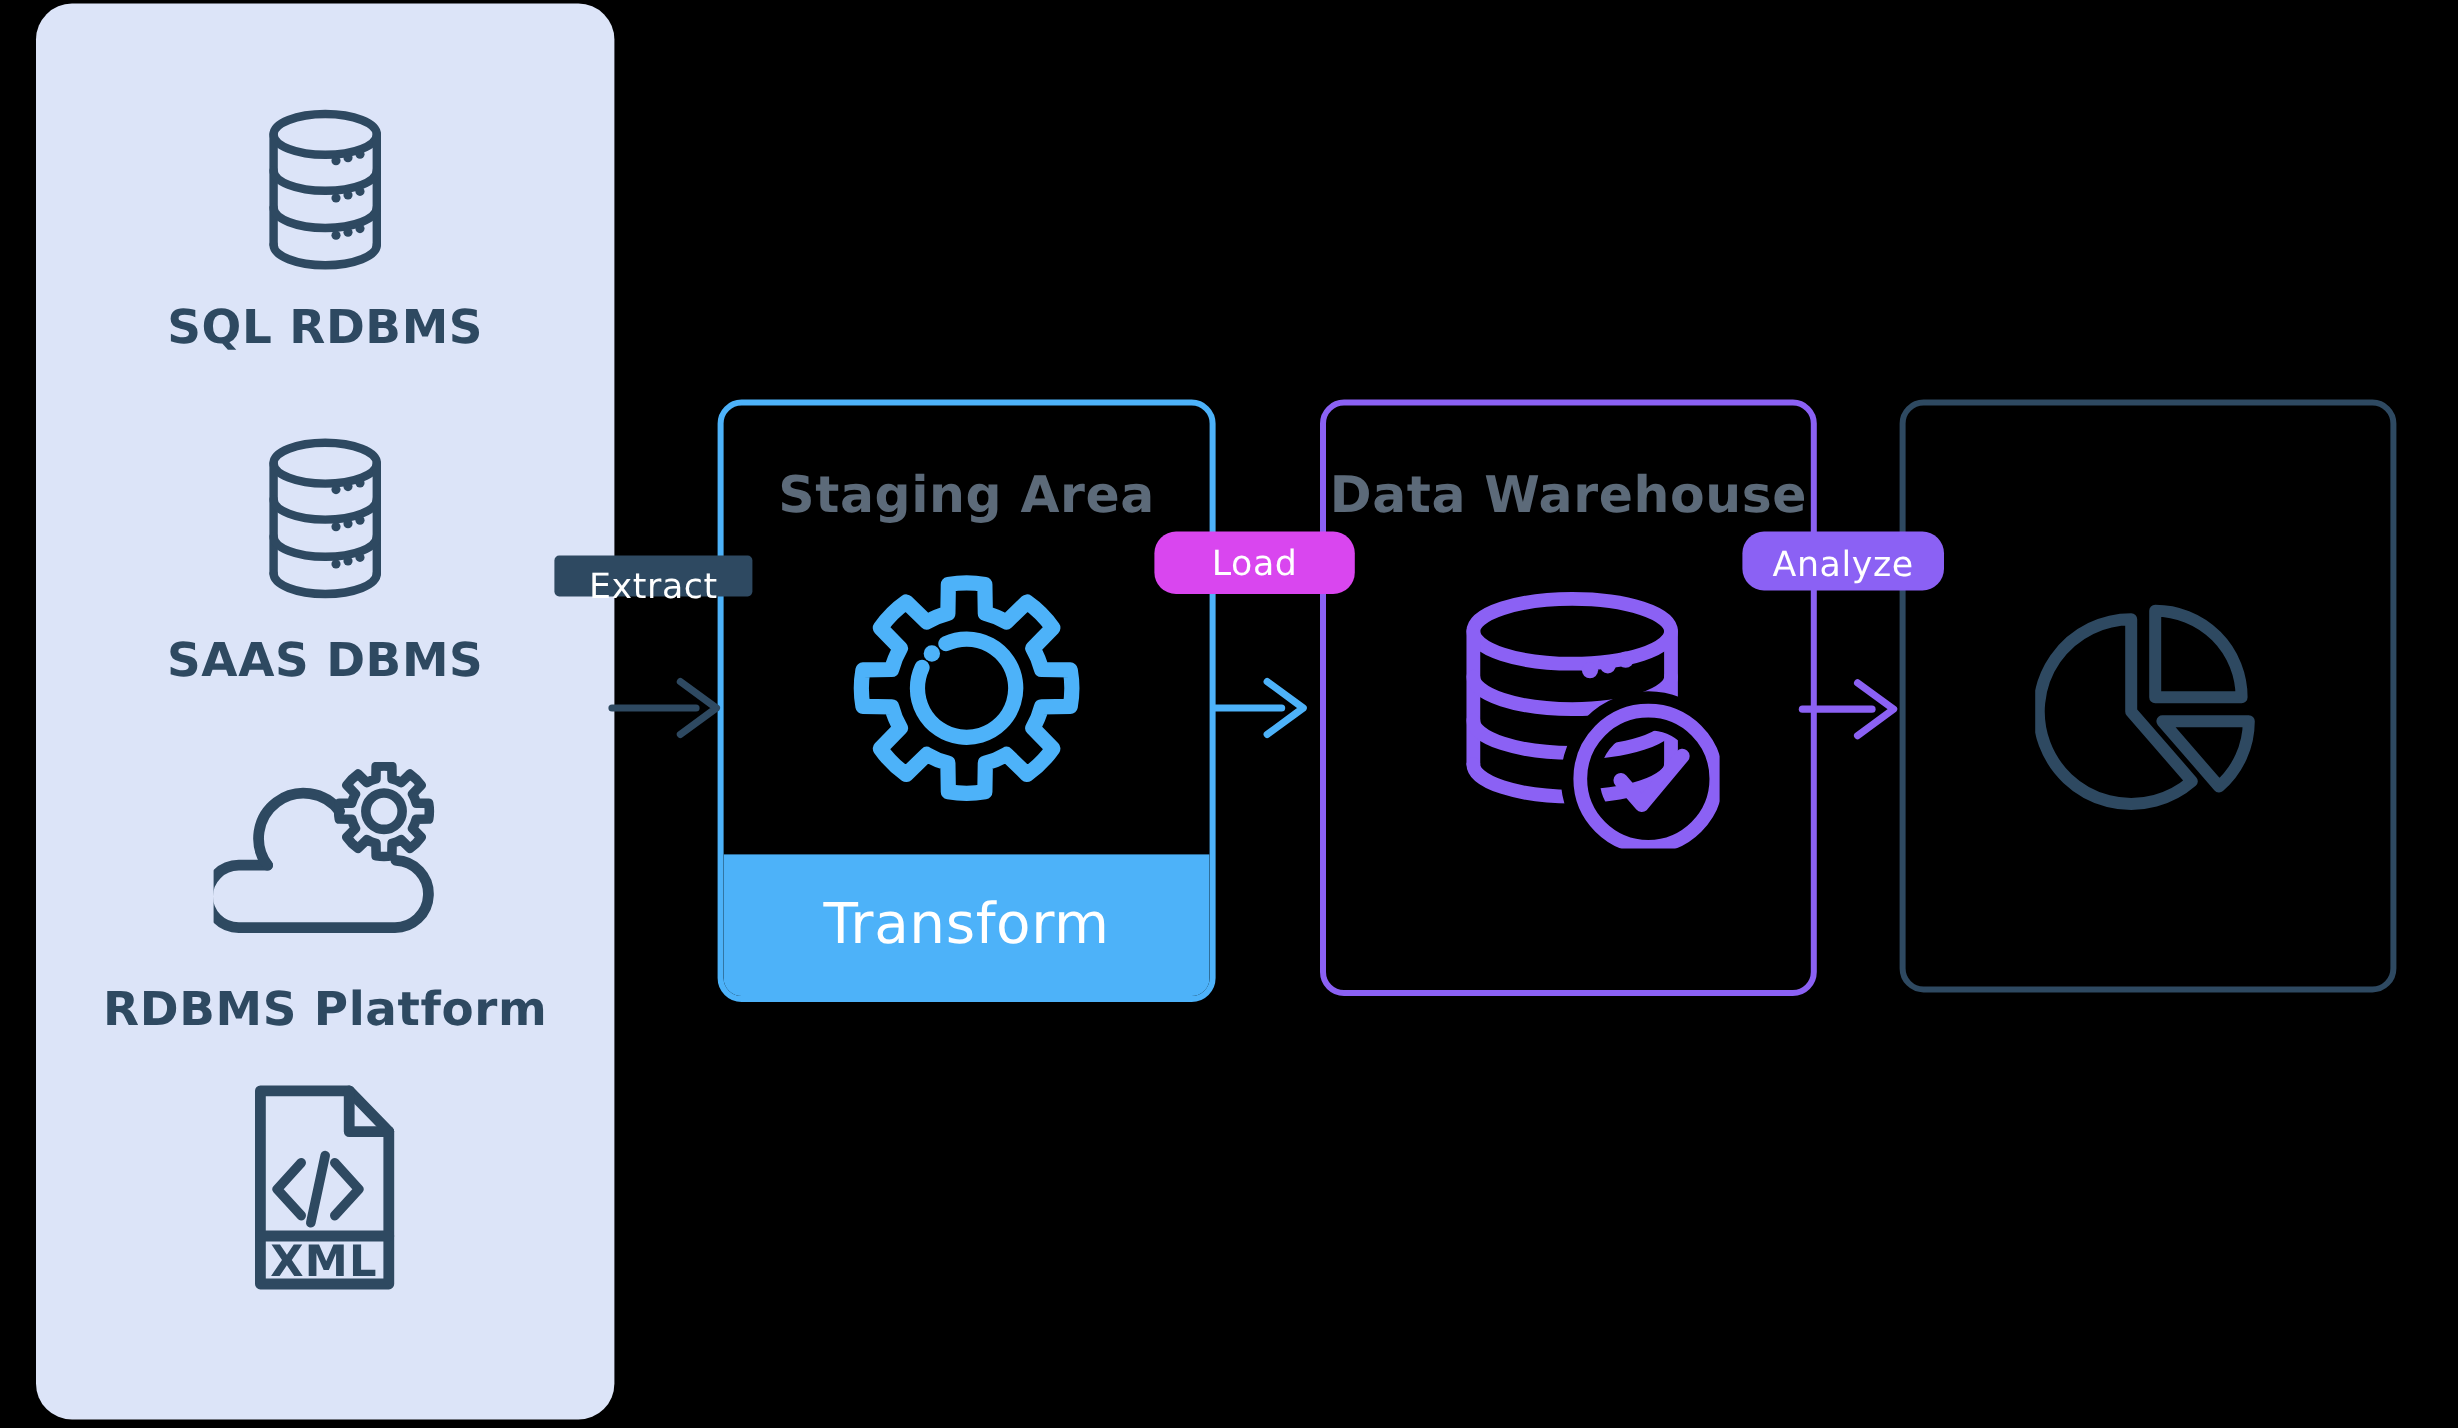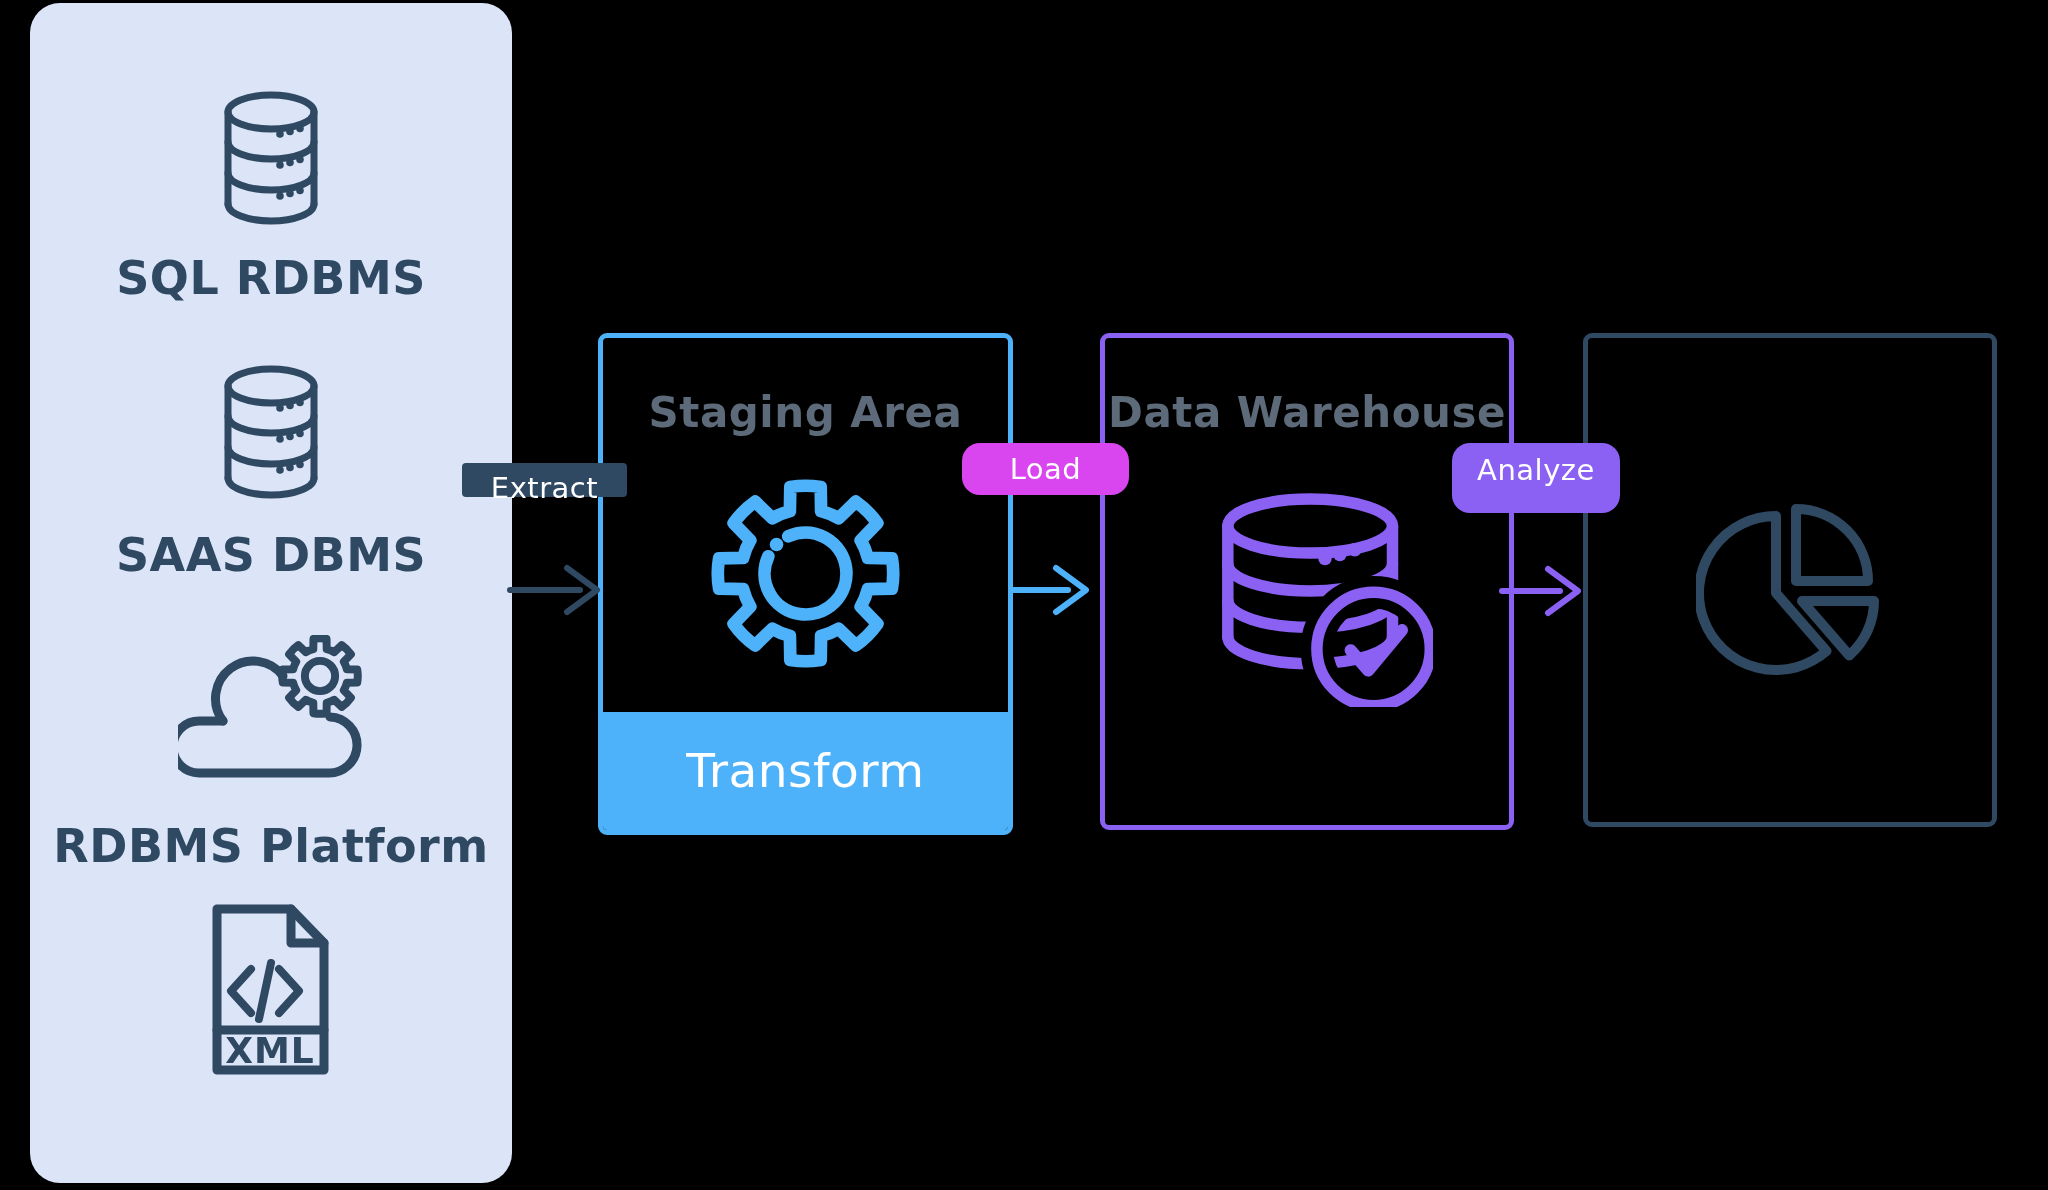--- a/index.html
+++ b/index.html
@@ -4,35 +4,35 @@
 <style>
   html,body{margin:0;padding:0;background:#000;}
   .canvas{position:relative;width:2048px;height:1190px;background:#000;overflow:hidden;
           font-family:"DejaVu Sans","Liberation Sans",sans-serif;}
   
   .panel{position:absolute;left:30px;top:3px;width:482px;height:1180px;
          background:#dce4f8;border-radius:30px;}
   .source{position:absolute;left:0;width:482px;text-align:center;}
   .src-icon{position:absolute;}
   .src-label{position:absolute;left:0;width:482px;text-align:center;
-             color:#2e4961;font-size:46px;font-weight:bold;letter-spacing:.5px;}
+             color:#2e4961;font-size:39px;font-weight:bold;letter-spacing:.5px;}
   
-  .stage{position:absolute;top:333px;border-radius:9px;overflow:hidden;background:transparent;}
+  .stage{position:absolute;top:333px;border-radius:20px;overflow:hidden;background:transparent;}
   .stage-title{margin-top:50px;text-align:center;color:#5c6a79;font-size:42px;font-weight:bold;letter-spacing:.5px;}
   .stage-staging{left:598px;width:405px;height:492px;border:5px solid #4db2f9;}
   .stage-warehouse{left:1088px;width:404px;height:487px;border:5px solid #8b61f4;margin-left:12px;}
   .stage-analytics{left:1583px;width:404px;height:484px;border:5px solid #2e4961;}
   .stage-icon{position:absolute;}
   .transform-footer{position:absolute;left:0;right:0;bottom:0;height:118px;background:#4db2f9;
                     color:#fff;font-size:47px;font-weight:500;text-align:center;line-height:118px;letter-spacing:.5px;}
   
   .badge{position:absolute;color:#fff;text-align:center;font-size:29px;letter-spacing:.5px;}
   .badge-extract{left:462px;top:463px;width:165px;height:34px;line-height:50px;background:#2e4961;border-radius:4px;}
   .badge-load{left:962px;top:443px;width:167px;height:52px;line-height:52px;background:#d946ef;border-radius:18px;}
-  .badge-analyze{left:1452px;top:443px;width:168px;height:70px;line-height:54px;background:#8b61f4;border-radius:18px;}
+  .badge-analyze{left:1452px;top:443px;width:168px;height:49px;line-height:54px;background:#8b61f4;border-radius:18px;}
   
   .arrow{position:absolute;}
   
   svg.icon *{fill:none;stroke:currentColor;stroke-linecap:round;stroke-linejoin:round;}
   svg.icon .fill{fill:currentColor;stroke:none;}
   svg.icon .halo{stroke:#000;}
   .c-navy{color:#2e4961}.c-blue{color:#4db2f9}.c-purple{color:#8b61f4}
 </style>
 </head>
 <body>

